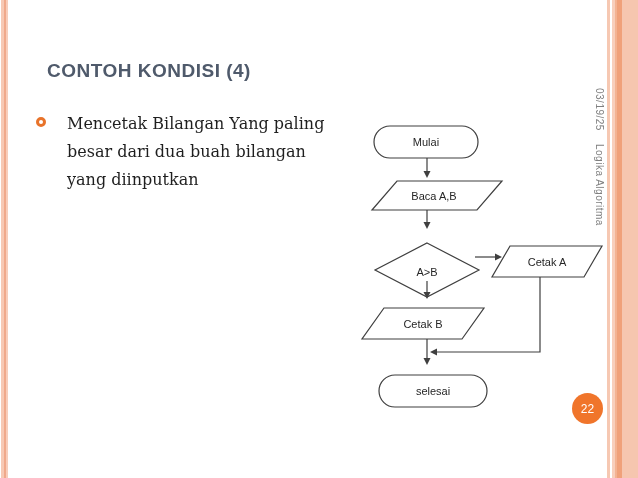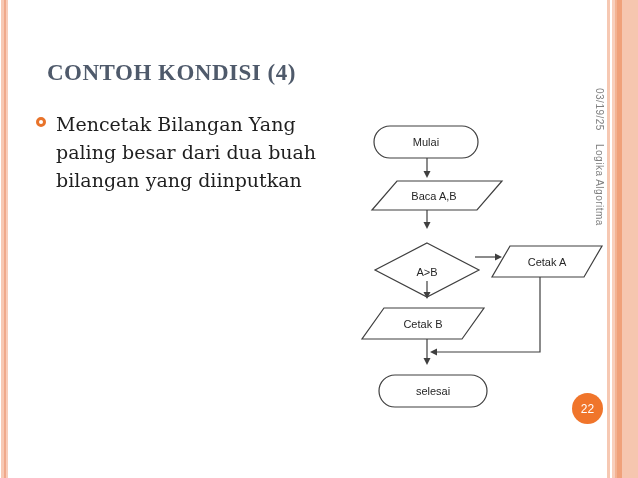--- a/index.html
+++ b/index.html
@@ -25,29 +25,29 @@
   .edge-right{position:absolute;right:0;top:0;width:31px;height:478px;
     background:linear-gradient(to right,
       #f6c8b2 0px,#f6c8b2 3px,
       #ffffff 3px,#ffffff 5px,
       #f8cfbc 5px,#f8cfbc 8px,
       #f3b393 8px,#f3b393 10px,
       #f0a17a 10px,#f0a17a 15px,
       #f6c6af 15px,#f6c6af 31px);}
 
   .title{position:absolute;left:47px;top:60px;
-    font-family:Liberation Serif, serif;
-    font-size:23px;letter-spacing:0.5px;color:var(--title-color);
+    font-family:Liberation Sans, sans-serif;
+    font-size:19px;letter-spacing:0.5px;color:var(--title-color);
     white-space:nowrap;}
 
   .bullet-item{position:absolute;left:36px;top:110px;width:300px;display:flex;}
   .bullet-marker{flex:0 0 auto;width:10px;height:10px;margin-top:7px;margin-right:10px;
     border:3px solid #E8732A;border-radius:50%;background:#fff;}
   .bullet-text{font-family:"DejaVu Serif","Liberation Serif",serif;
-    font-size:19px;line-height:28px;color:var(--body-color);}
+    font-size:16px;line-height:28px;color:var(--body-color);margin-left:11px;}
 
   .flowchart{position:absolute;left:0;top:0;width:638px;height:478px;}
   .fc-shape{fill:#ffffff;stroke:var(--line-color);stroke-width:1.2;}
   .fc-line{stroke:var(--line-color);stroke-width:1.2;fill:none;}
   .fc-head{fill:var(--line-color);stroke:none;}
   .fc-label{font-family:"Liberation Sans",sans-serif;font-size:11px;
     fill:#262626;text-anchor:middle;}
 
   .side-meta{position:absolute;top:88px;right:31px;width:16px;
     display:flex;flex-direction:column;align-items:center;gap:13px;}

